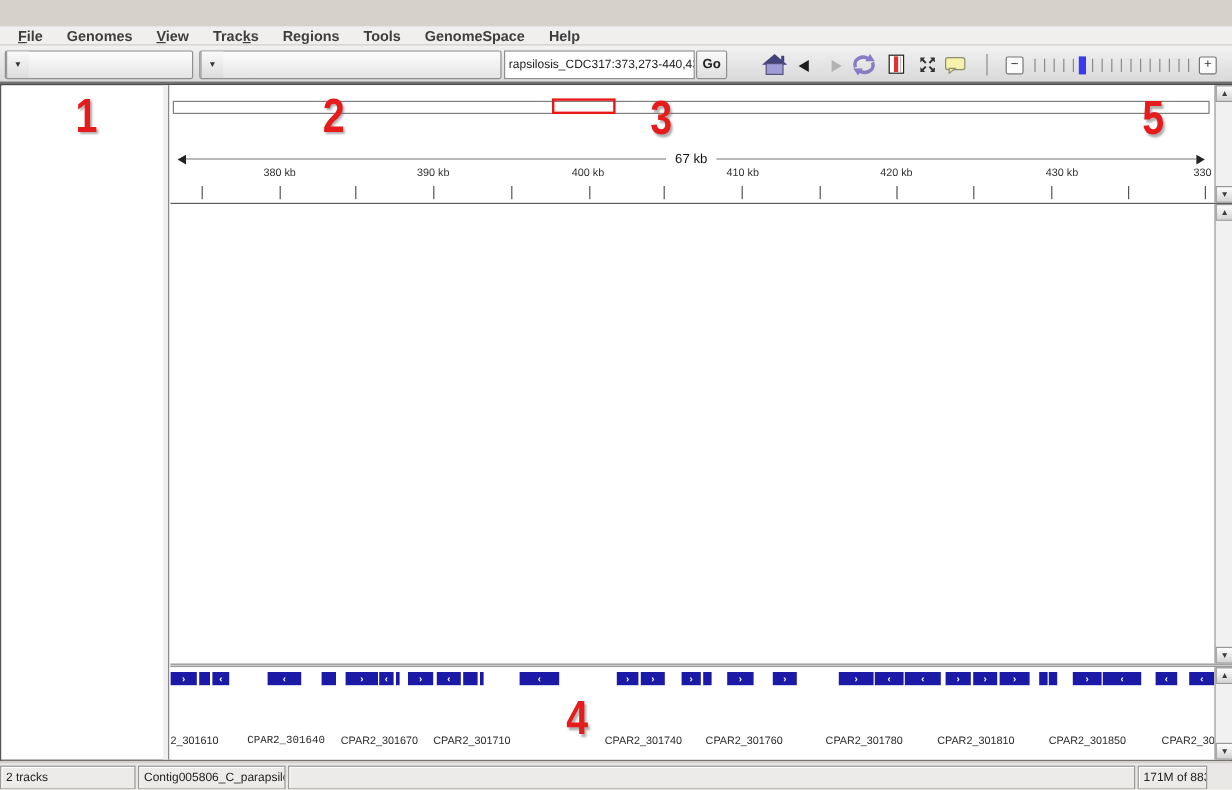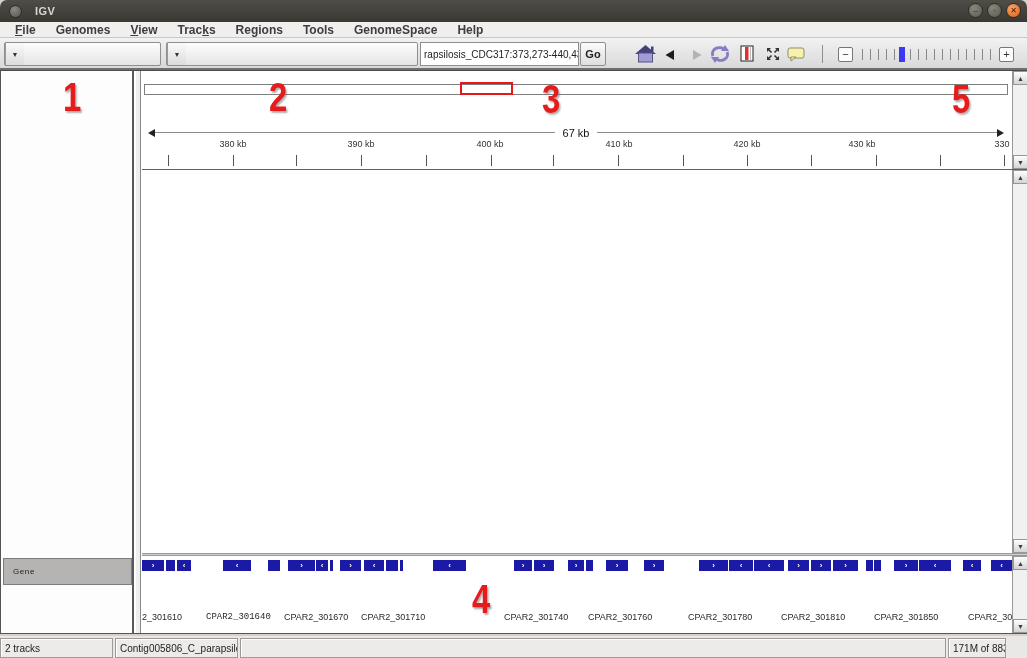--- a/index.html
+++ b/index.html
@@ -160,29 +160,20 @@
     font-size:40px; font-weight:bold; color:#e61b1b;
     text-shadow:2px 2px 2px rgba(110,110,110,.55);
     pointer-events:none; line-height:1;
   }
 </style>
 </head>
 <body>
 
 <div id="window">
 
-  <div class="titlebar">
-    <div class="app-circle"></div>
-    <div class="title-text">IGV</div>
-    <div class="win-controls">
-        <div class="win-btn">–</div>
-        <div class="win-btn">▫</div>
-        <div class="win-btn close">✕</div>
-      </div>
-  </div>
 
   <div class="menubar">
       <span class="menu-item"><u>F</u>ile</span>
       <span class="menu-item">Genomes</span>
       <span class="menu-item"><u>V</u>iew</span>
       <span class="menu-item">Trac<u>k</u>s</span>
       <span class="menu-item">Regions</span>
       <span class="menu-item">Tools</span>
       <span class="menu-item">GenomeSpace</span>
       <span class="menu-item">Help</span>
@@ -271,44 +262,41 @@
           <div class="zoom-tick"></div>
           <div class="zoom-tick"></div>
           <div class="zoom-tick"></div>
           <div class="zoom-tick"></div>
         </div>
       <div class="zoom-btn">+</div>
     </div>
   </div>
 
   <div class="content">
-    <div class="left-panel">
-      <div class="lp-gene-box">Gene</div>
-    </div>
     <div class="splitter"></div>
 
     <div class="main-area">
 
       <div class="top-panel">
         <div class="ideogram"></div>
         <div class="region-box" style="left: 318px; width: 53px;"></div>
         <div class="ruler-arrow">
           <span class="arrowhead left"></span>
           <span class="ruler-line"></span>
           <span class="ruler-span-label">67 kb</span>
           <span class="ruler-line"></span>
           <span class="arrowhead right"></span>
         </div>
         <div id="ruler-labels">
             <span class="ruler-label" style="left: 91px;">380 kb</span>
             <span class="ruler-label" style="left: 219px;">390 kb</span>
             <span class="ruler-label" style="left: 348px;">400 kb</span>
             <span class="ruler-label" style="left: 477px;">410 kb</span>
             <span class="ruler-label" style="left: 605px;">420 kb</span>
-            <span class="ruler-label" style="left: 720px;">430 kb</span>
+            <span class="ruler-label" style="left: 743px;">430 kb</span>
             <span class="ruler-label" style="left: 860px;">330</span>
           </div>
         <div id="ruler-ticks">
             <div class="ruler-tick" style="left: 26px;"></div>
             <div class="ruler-tick" style="left: 91px;"></div>
             <div class="ruler-tick" style="left: 154px;"></div>
             <div class="ruler-tick" style="left: 219px;"></div>
             <div class="ruler-tick" style="left: 284px;"></div>
             <div class="ruler-tick" style="left: 349px;"></div>
             <div class="ruler-tick" style="left: 411px;"></div>

